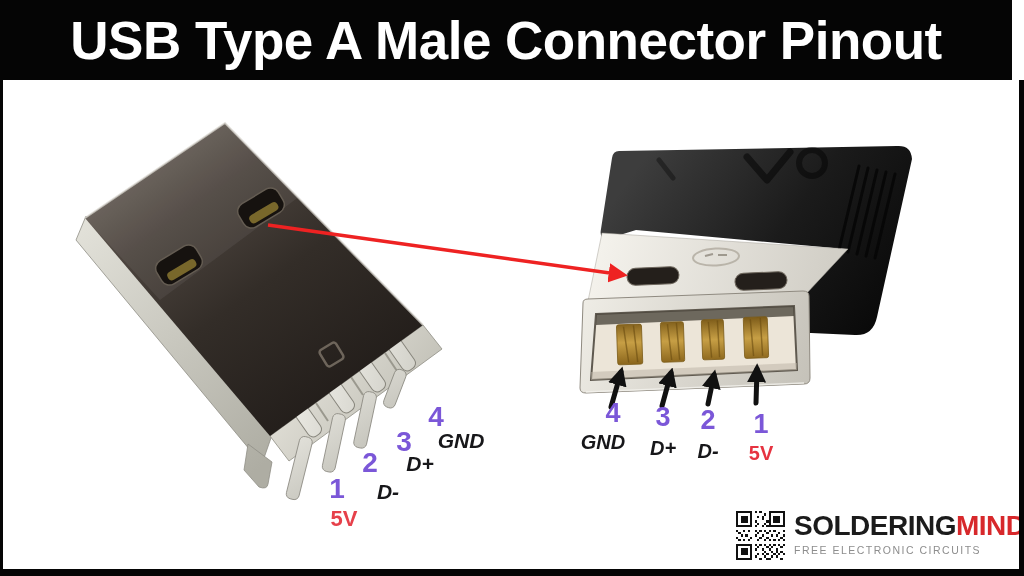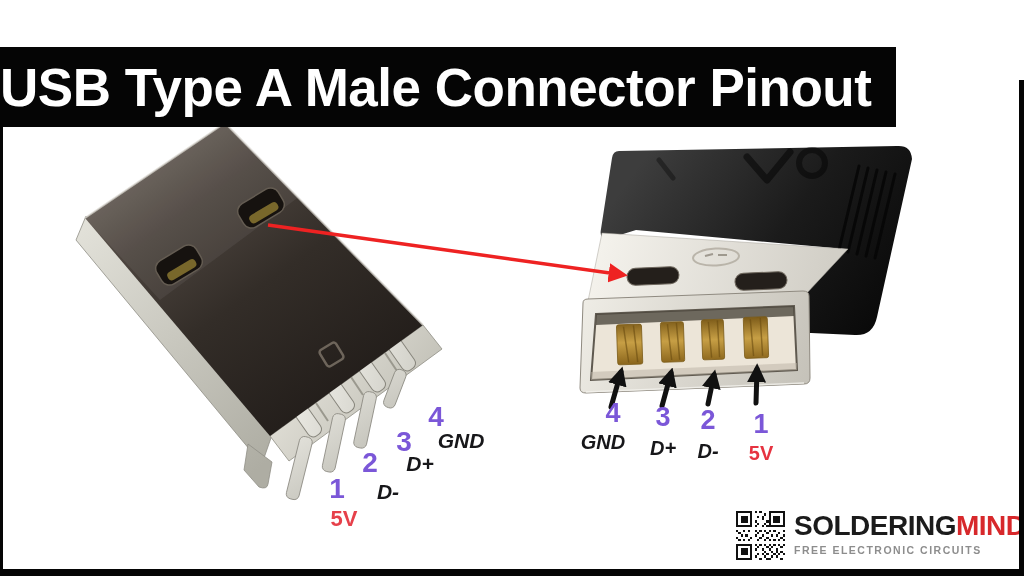--- a/index.html
+++ b/index.html
@@ -1,20 +1,20 @@
 <!DOCTYPE html>
 <html><head>
 <meta charset="utf-8">
 <style>
   html,body{margin:0;padding:0;background:#ffffff;}
   .canvas{position:relative;width:1024px;height:576px;background:#ffffff;overflow:hidden;
           font-family:"Liberation Sans",sans-serif;}
   
-  .titlebar{position:absolute;left:0;top:0;width:896px;height:80px;background:#050505;
-            display:flex;align-items:center;margin-top:47px;}
+  .titlebar{position:absolute;left:0;top:0;width:1012px;height:80px;background:#050505;
+            display:flex;align-items:center;justify-content:center;}
   .page-title{color:#ffffff;font-size:53px;font-weight:800;letter-spacing:-.5px;line-height:1;
               font-family:"Liberation Sans",sans-serif;}
   .border-left{position:absolute;left:0;top:80px;bottom:0;width:3px;background:#050505;}
   .border-right{position:absolute;right:0;top:80px;bottom:0;width:5px;background:#050505;}
   .border-bottom{position:absolute;left:0;right:0;bottom:0;height:7px;background:#050505;}
   
   .scene{position:absolute;left:0;top:0;width:1024px;height:576px;}
   
   .lbl{position:absolute;transform:translate(-50%,-50%);font-weight:bold;line-height:1;
        white-space:nowrap;font-family:"Liberation Sans",sans-serif;}
@@ -24,21 +24,21 @@
   .sig.sm{font-size:20px;}
   .pwr{color:#e6404a;font-size:22px;}
   .pwr.sm{font-size:20px;color:#e63340;}
   
   .logo{position:absolute;left:736px;top:511px;display:flex;align-items:flex-start;}
   .logo-qr{width:49px;height:49px;margin-right:9px;}
   .logo-text{display:flex;flex-direction:column;margin-top:-1px;}
   .brand-line{font-size:28px;font-weight:800;letter-spacing:-.5px;line-height:1.15;}
   .brand-primary{color:#1b1b1b;}
   .brand-accent{color:#d7282b;}
-  .tagline{font-size:10.5px;font-weight:700;color:#8d8d8d;letter-spacing:1.5px;margin-top:2px;}
+  .tagline{font-size:10.5px;font-weight:400;color:#8d8d8d;letter-spacing:1.5px;margin-top:2px;}
 </style>
 </head>
 <body>
 
 <div class="canvas">
 
   <svg class="scene" viewBox="0 0 1024 576" xmlns="http://www.w3.org/2000/svg">
     <defs>
       <linearGradient id="gDark" gradientUnits="userSpaceOnUse" x1="140" y1="140" x2="340" y2="420">
         <stop offset="0" stop-color="#6d655d"></stop>

